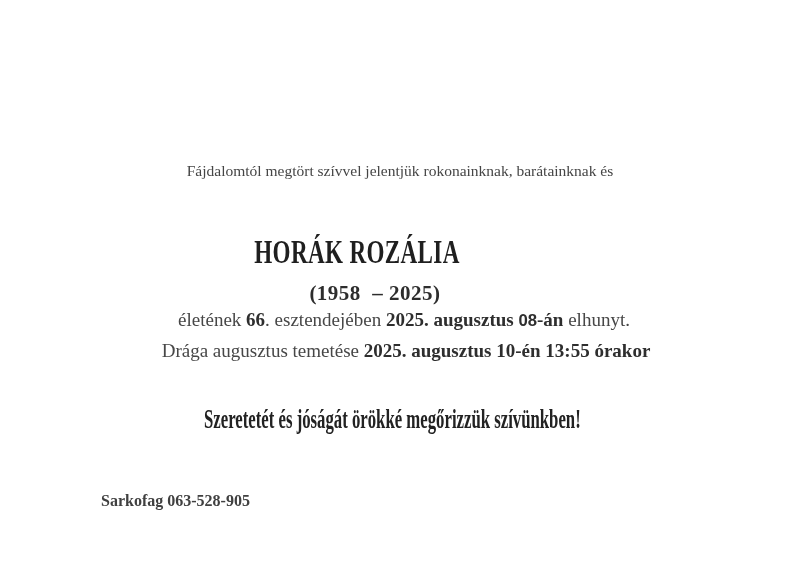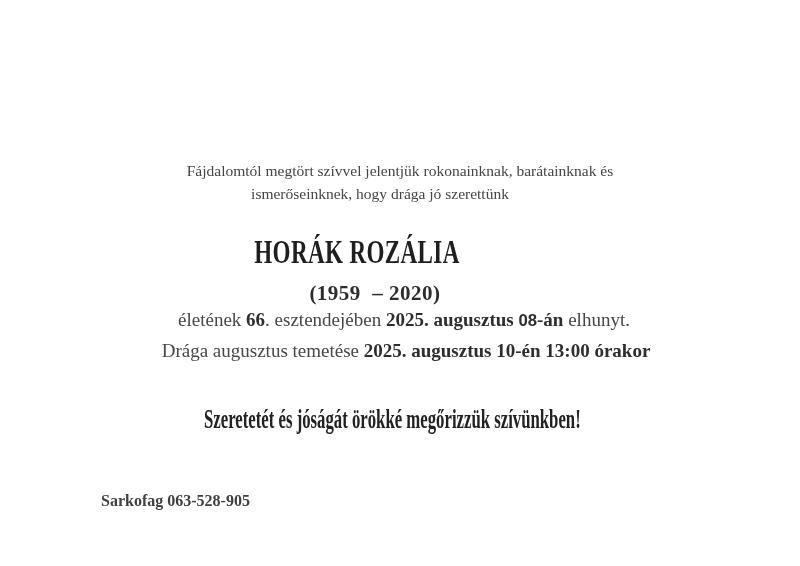--- a/index.html
+++ b/index.html
@@ -93,28 +93,27 @@
     color: #404040;
   }
 </style>
 </head>
 <body>
 
 <div class="doc">
 
   <p class="abs intro intro-1">Fájdalomtól megtört szívvel jelentjük rokonainknak, barátainknak és</p>
 
-  <p class="abs intro intro-2">ismerőseinknek, hogy drága jó szerettünk</p>
 
   <h1 class="abs name">HORÁK ROZÁLIA</h1>
 
-  <p class="abs years">(1959  – 2020)</p>
+  <p class="abs years">(1958  – 2025)</p>
 
   <p class="abs line death-line"><span>életének </span><span class="b">66</span><span>. esztendejében </span><span class="b">2025. augusztus </span><span class="b num-sans">08</span><span class="b">-án</span><span> elhunyt.</span></p>
 
-  <p class="abs line funeral-line"><span>Drága augusztus temetése </span><span class="b">2025. augusztus 10-én 13:00 órakor</span></p>
+  <p class="abs line funeral-line"><span>Drága augusztus temetése </span><span class="b">2025. augusztus 10-én 13:55 órakor</span></p>
 
   <p class="abs memory">Szeretetét és jóságát örökké megőrizzük szívünkben!</p>
 
 
   <p class="footer">Sarkofag 063-528-905</p>
 
 </div>
 
 </body></html>

